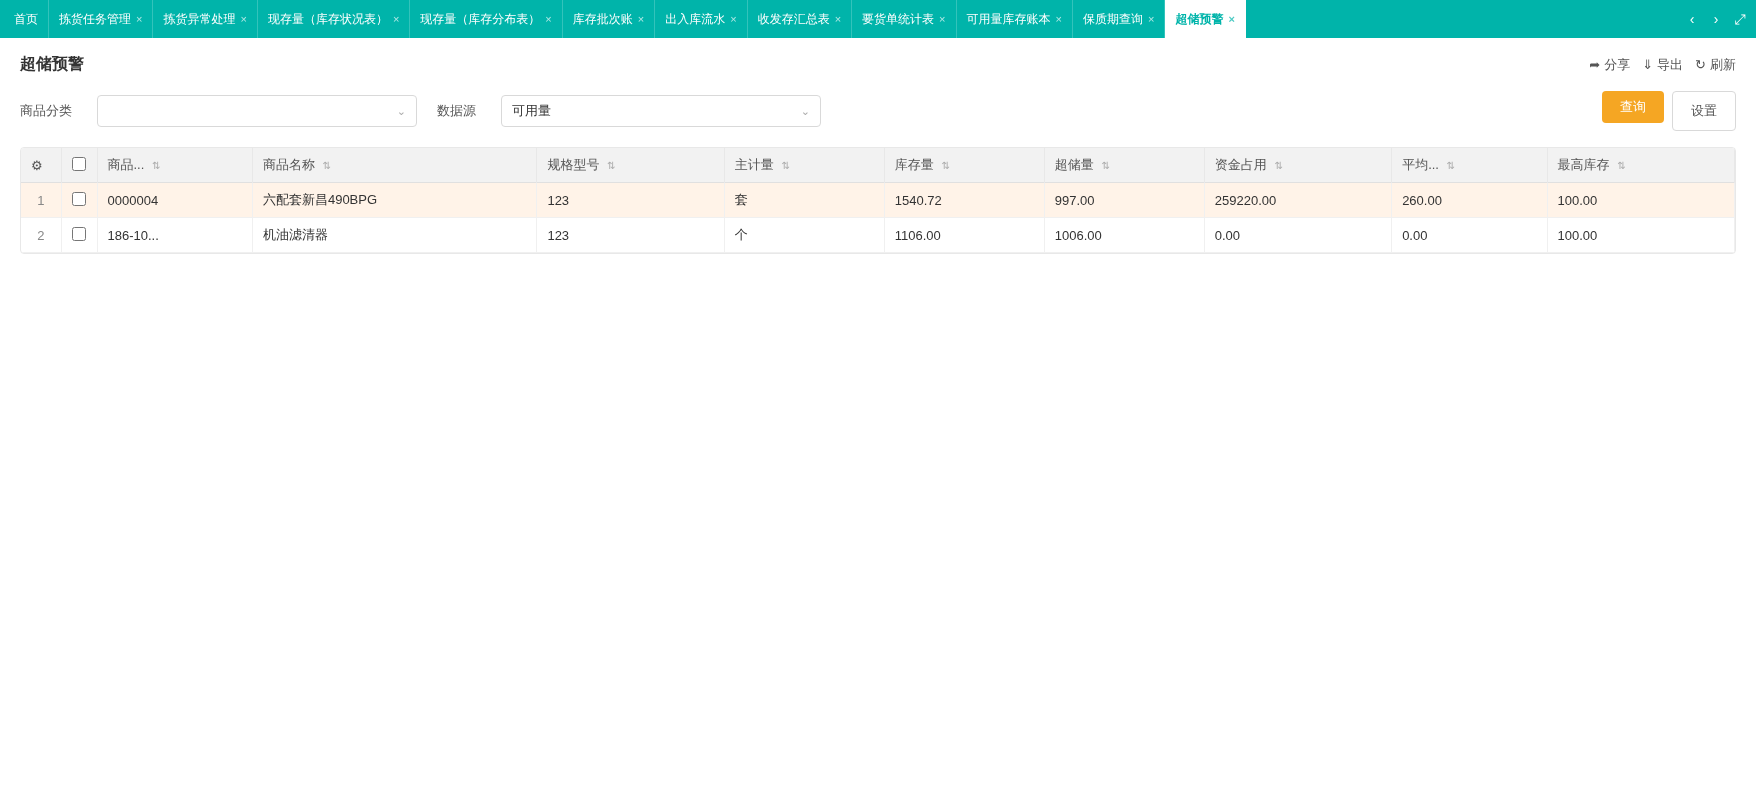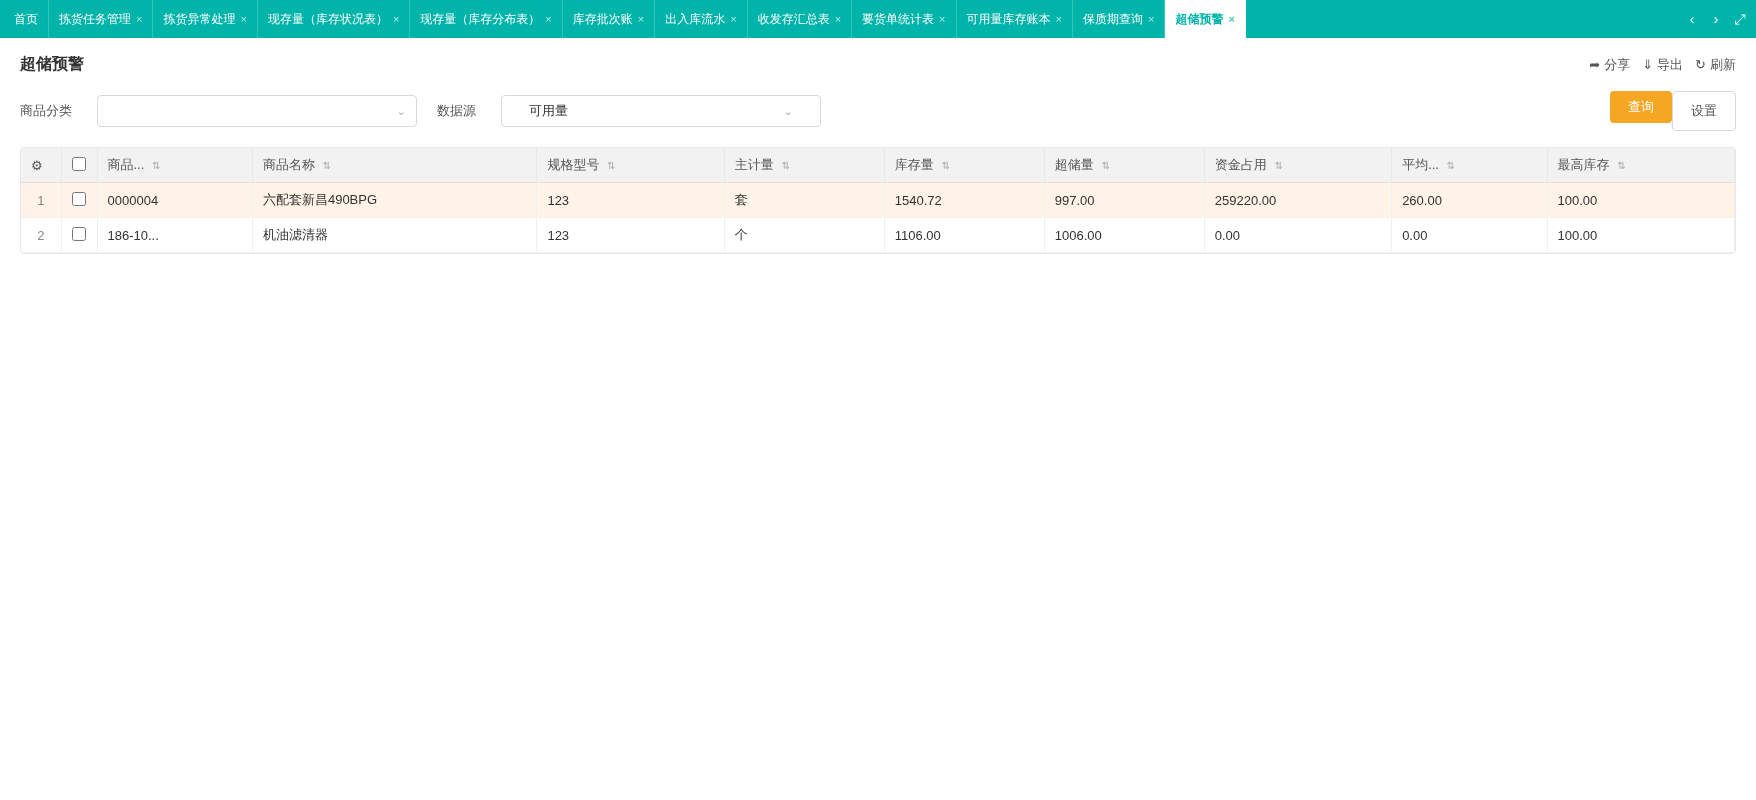--- a/index.html
+++ b/index.html
@@ -116,34 +116,34 @@
       font-size: 13px;
       color: #999;
     }
     .filter-select .chevron { color: #aaa; font-size: 11px; }
     .filter-select-datasource {
       display: flex;
       align-items: center;
       justify-content: space-between;
       border: 1px solid #d9d9d9;
       border-radius: 4px;
-      padding: 5px 27px;
+      padding: 5px 10px;
       min-width: 320px;
       height: 32px;
       cursor: pointer;
       background: #fff;
       font-size: 13px;
       color: #333;
     }
     .filter-select-datasource .chevron { color: #aaa; font-size: 11px; }
 
     .filter-actions {
       margin-left: auto;
       display: flex;
-      gap: 0;
+      gap: 8px;
     }
     .btn-query {
       background: #f5a623;
       color: #fff;
       border: none;
       border-radius: 4px;
       padding: 6px 18px;
       font-size: 13px;
       cursor: pointer;
       height: 32px;

